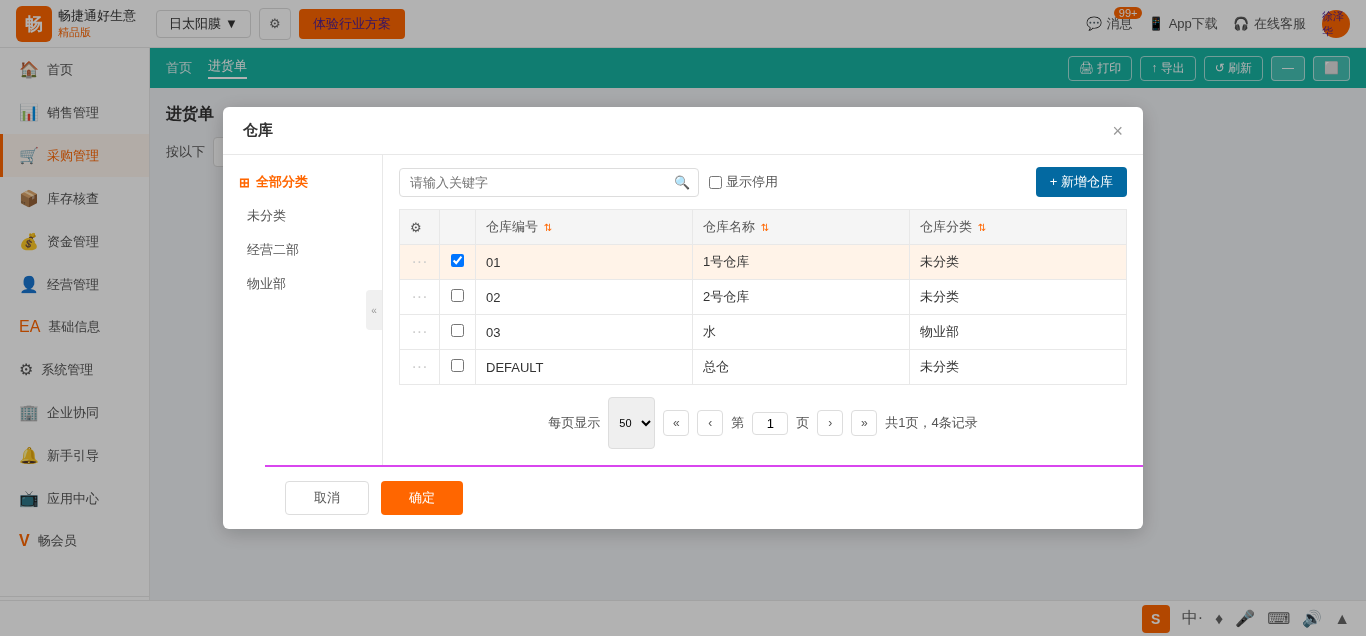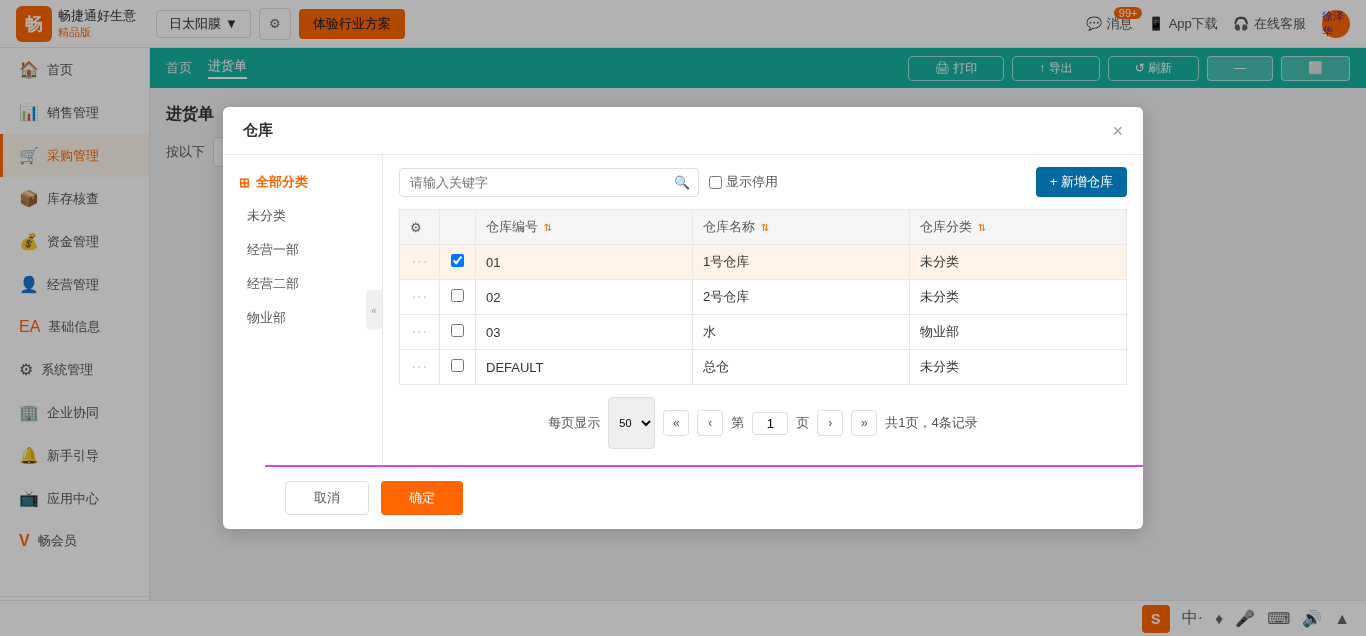--- a/index.html
+++ b/index.html
@@ -49,21 +49,21 @@
       margin-right: 8px;
     }
     .gear-btn {
       width: 32px; height: 32px;
       display: flex; align-items: center; justify-content: center;
       border: 1px solid #ddd; border-radius: 4px;
       cursor: pointer; margin-right: 8px; color: #666;
     }
     .try-btn {
       background: #f60;
-      color: #0f172a;
+      color: #4c1d95;
       border: none;
       border-radius: 4px;
       padding: 6px 14px;
       font-size: 13px;
       cursor: pointer;
       margin-right: auto;
     }
     .header-right {
       display: flex;
       align-items: center;
@@ -170,21 +170,21 @@
     .sub-header-actions {
       margin-left: auto;
       display: flex;
       gap: 8px;
     }
     .sub-header-btn {
       background: transparent;
       border: 1px solid rgba(255,255,255,0.6);
       color: white;
       border-radius: 4px;
-      padding: 3px 26px;
+      padding: 3px 10px;
       font-size: 12px;
       cursor: pointer;
       display: flex;
       align-items: center;
       gap: 3px;
     }
     .page-content {
       padding: 16px;
       flex: 1;
       overflow: auto;
@@ -625,21 +625,20 @@
     </div>
 
     <div class="modal-body">
 
       <div class="cat-sidebar">
         <div class="cat-header">
           <span>⊞</span>
           <span>全部分类</span>
         </div>
         <div class="cat-item">未分类</div>
-        <div class="cat-item">经营一部</div>
         <div class="cat-item">经营二部</div>
         <div class="cat-item">物业部</div>
         <div class="cat-collapse-btn">«</div>
       </div>
 
       <div class="table-area">
 
         <div class="table-toolbar">
           <div class="search-input-wrap">
             <input class="search-input" type="text" placeholder="请输入关键字" style="">

